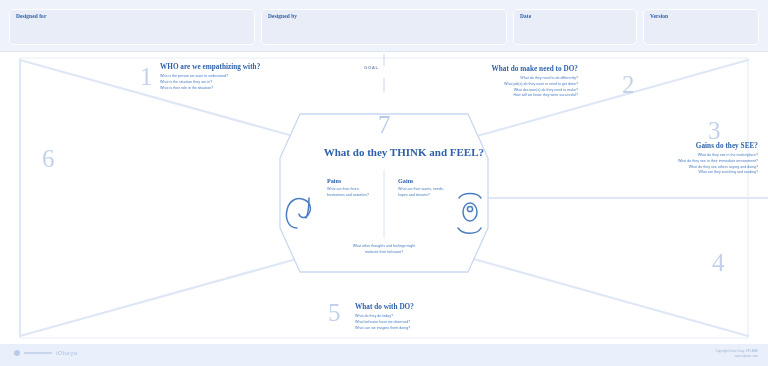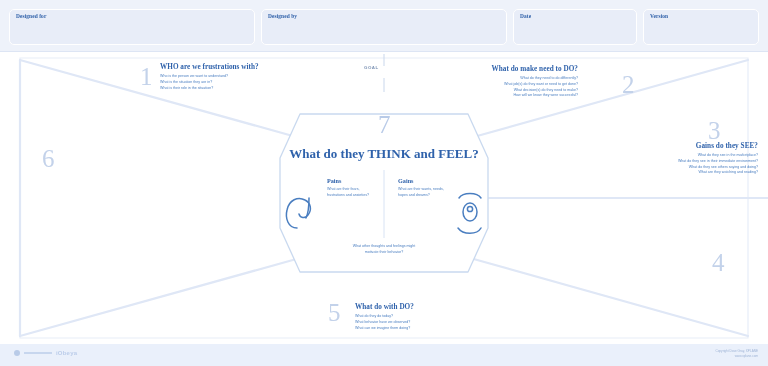--- a/index.html
+++ b/index.html
@@ -96,24 +96,24 @@
     font-family:"Liberation Sans", sans-serif;
     font-size:4.4px;
     font-weight:bold;
     letter-spacing:.5px;
     color:#7d93b4;
   }
 
   
   #hex-title {
     position:absolute; left:284px; top:94px; width:200px;
-    text-align:center;
-    font-family:"Liberation Serif", serif;
-    font-weight:bold;
-    font-size:13px;
+    text-align:right;
+    font-family:"Liberation Serif", serif;
+    font-weight:bold;
+    font-size:11px;
     color:#2f62ab;
   }
   .pg-col { position:absolute; }
   .pg-title {
     font-family:"Liberation Serif", serif;
     font-weight:bold;
     font-size:6.2px;
     color:#2f62ab;
     margin-bottom:3px;
   }
@@ -238,21 +238,21 @@
     <div class="big-num" id="num-2">2</div>
     <div class="big-num" id="num-3">3</div>
     <div class="big-num" id="num-4">4</div>
     <div class="big-num" id="num-5">5</div>
     <div class="big-num" id="num-6">6</div>
     <div class="big-num" id="num-7">7</div>
 
     <div id="goal-label">GOAL</div>
 
     <div class="block" id="blk-1">
-      <div class="blk-title">WHO are we frustrations with?</div>
+      <div class="blk-title">WHO are we empathizing with?</div>
       <div class="blk-lines">
         <div>Who is the person we want to understand?</div>
         <div>What is the situation they are in?</div>
         <div>What is their role in the situation?</div>
       </div>
     </div>
 
     <div class="block align-right" id="blk-2">
       <div class="blk-title">What do make need to DO?</div>
       <div class="blk-lines">

